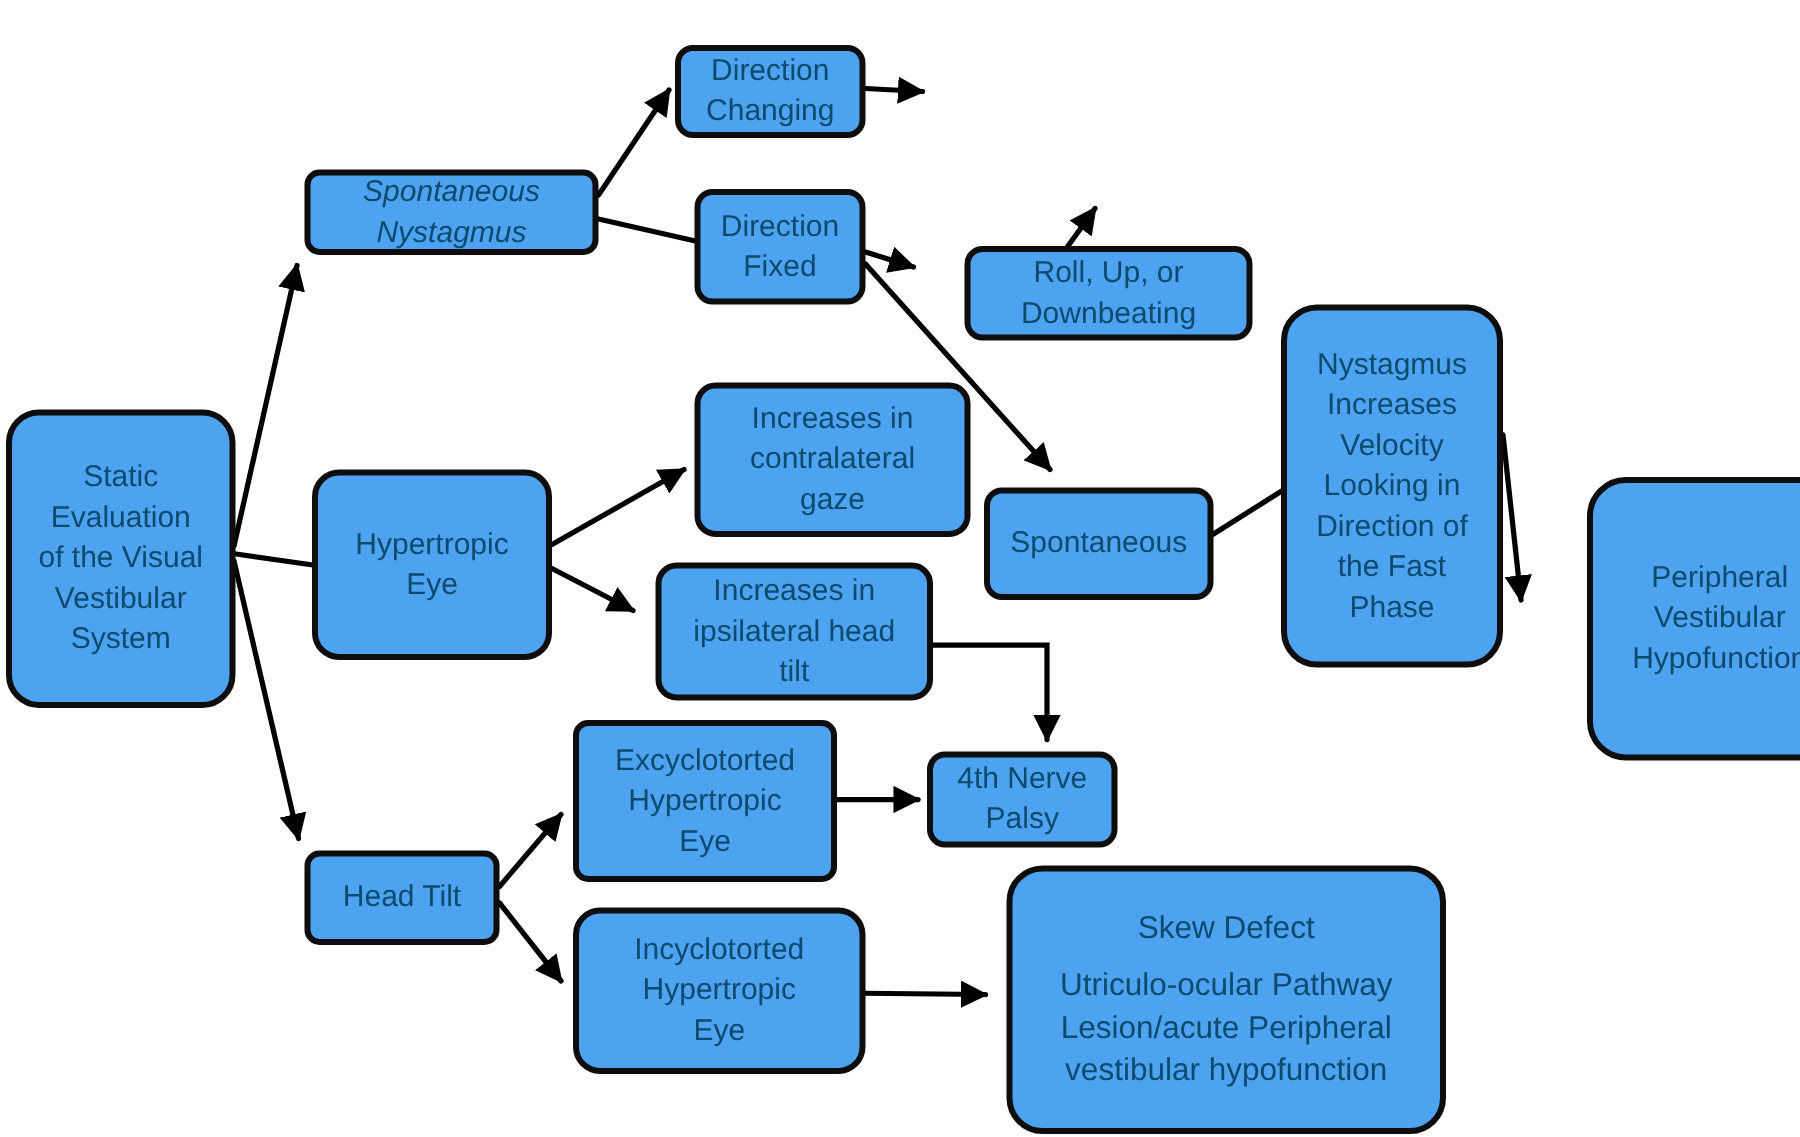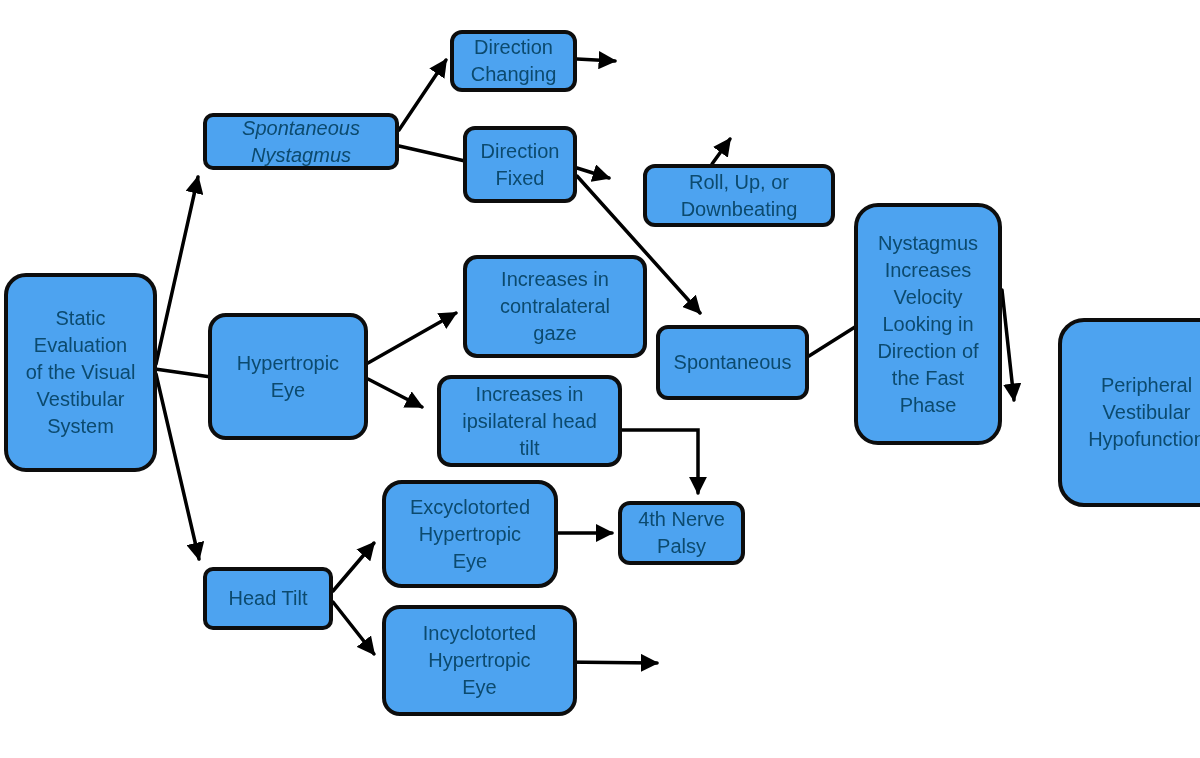--- a/index.html
+++ b/index.html
@@ -39,21 +39,21 @@
   #n-dirfixed     { left: 463px; top: 126px; width: 114px; height:  77px; border-radius: 12px; }
   #n-central      { left: 622px; top:   3px; width: 212px; height: 127px; border-radius: 22px; }
   #n-roll         { left: 643px; top: 164px; width: 192px; height:  63px; border-radius: 12px; }
   #n-hypertropic  { left: 208px; top: 313px; width: 160px; height: 127px; border-radius: 18px; }
   #n-contra       { left: 463px; top: 255px; width: 184px; height: 103px; border-radius: 14px; }
   #n-ipsi         { left: 437px; top: 375px; width: 185px; height:  92px; border-radius: 14px; }
   #n-horizontal   { left: 656px; top: 325px; width: 153px; height:  75px; border-radius: 12px; }
   #n-nystagmusinc { left: 854px; top: 203px; width: 148px; height: 242px; border-radius: 24px; }
   #n-peripheral   { left:1018px; top: 318px; width: 177px; height: 189px; border-radius: 26px; margin-left: 40px; }
   #n-headtilt     { left: 203px; top: 567px; width: 130px; height:  63px; border-radius: 10px; }
-  #n-excyclo      { left: 382px; top: 480px; width: 176px; height: 108px; border-radius: 20px; }
+  #n-excyclo      { left: 382px; top: 480px; width: 176px; height: 108px; border-radius: 10px; }
   #n-incyclo      { left: 382px; top: 605px; width: 195px; height: 111px; border-radius: 18px; }
   #n-fourthnerve  { left: 618px; top: 501px; width: 127px; height:  64px; border-radius: 12px; }
   #n-skew         { left: 671px; top: 577px; width: 293px; height: 179px; border-radius: 24px; font-size: 21px; }
 </style>
 </head>
 <body>
 
 <div class="canvas">
 
   <svg class="edges" viewBox="0 0 1200 758" xmlns="http://www.w3.org/2000/svg">
@@ -162,14 +162,20 @@
     <span class="lbl">Incyclotorted
 Hypertropic
 Eye</span>
   </div>
 
   <div class="node" id="n-fourthnerve">
     <span class="lbl">4th Nerve
 Palsy</span>
   </div>
 
+  <div class="node" id="n-skew">
+    <span class="lbl skew-title">Skew Defect</span>
+    <span class="lbl">Utriculo-ocular Pathway
+Lesion/acute Peripheral
+vestibular hypofunction</span>
+  </div>
 
 </div>
 
 </body></html>

